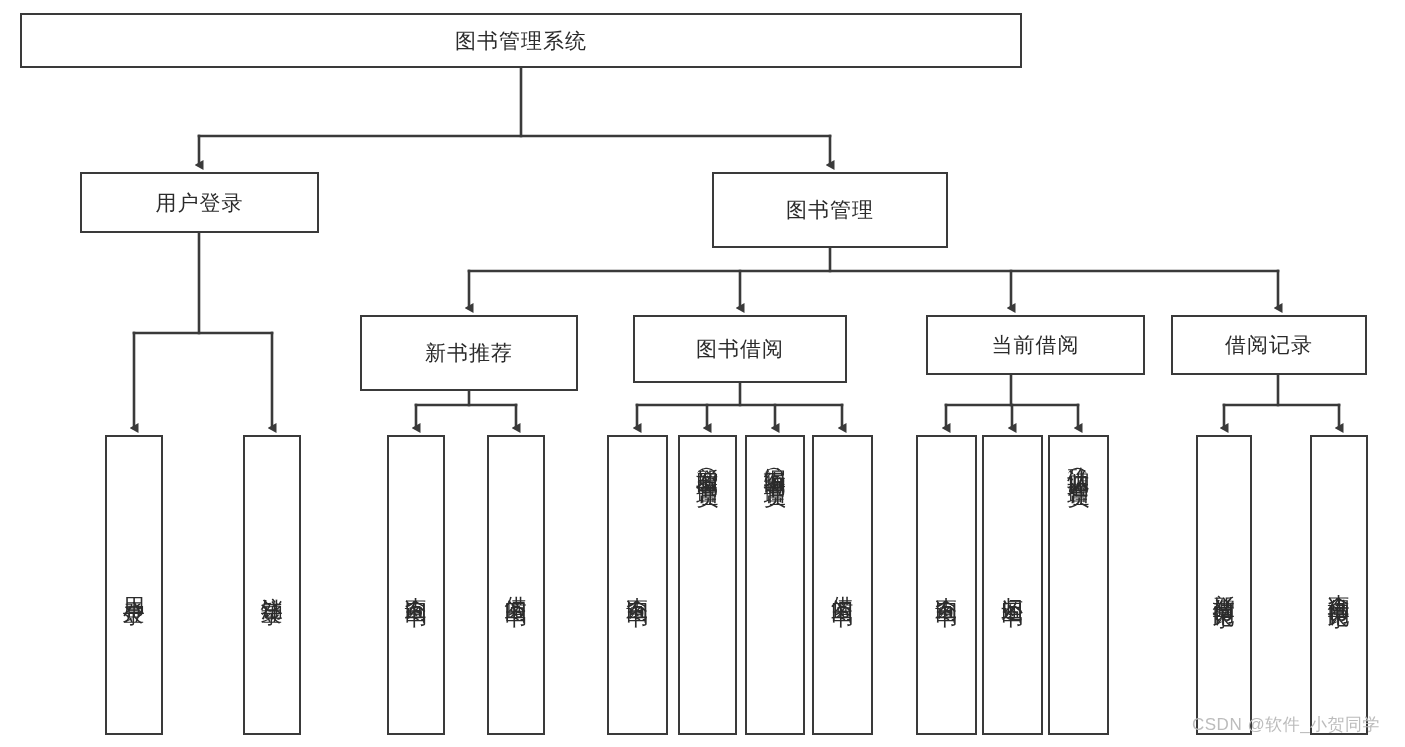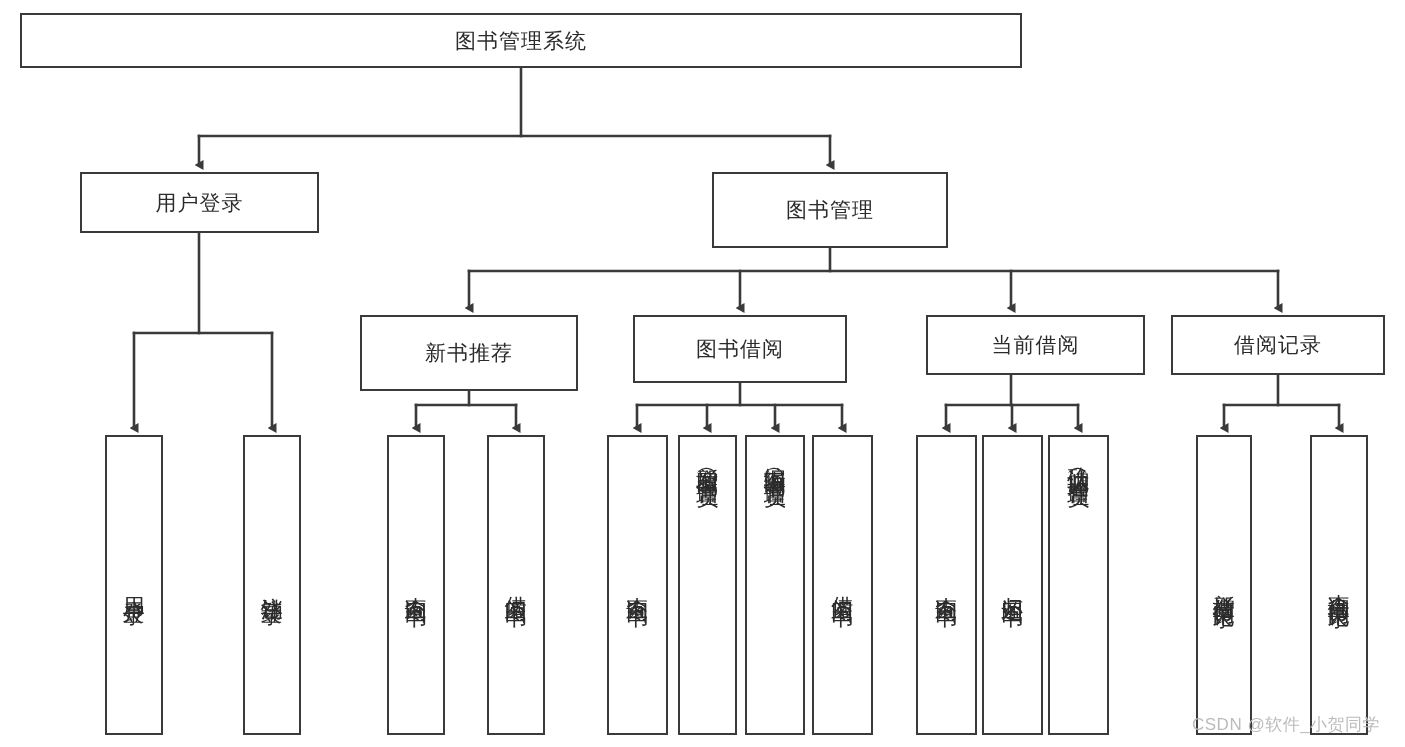--- a/index.html
+++ b/index.html
@@ -142,21 +142,21 @@
 
   <div class="node horiz" style="left:360px; top:315px; width:218px; height:76px;">
     <span class="label">新书推荐</span>
   </div>
   <div class="node horiz" style="left:633px; top:315px; width:214px; height:68px;">
     <span class="label">图书借阅</span>
   </div>
   <div class="node horiz" style="left:902px; top:315px; width:219px; height:60px;margin-left:24px;">
     <span class="label">当前借阅</span>
   </div>
-  <div class="node horiz" style="left:1171px; top:315px; width:214px; height:60px;">
+  <div class="node horiz" style="left:1171px; top:315px; width:196px; height:60px;">
     <span class="label">借阅记录</span>
   </div>
 
   <div class="node vert mid" style="left:105px; top:435px; width:58px; height:300px;">
     <span class="label">用户登录</span>
   </div>
   <div class="node vert mid" style="left:243px; top:435px; width:58px; height:300px;">
     <span class="label">注销登录</span>
   </div>
 

